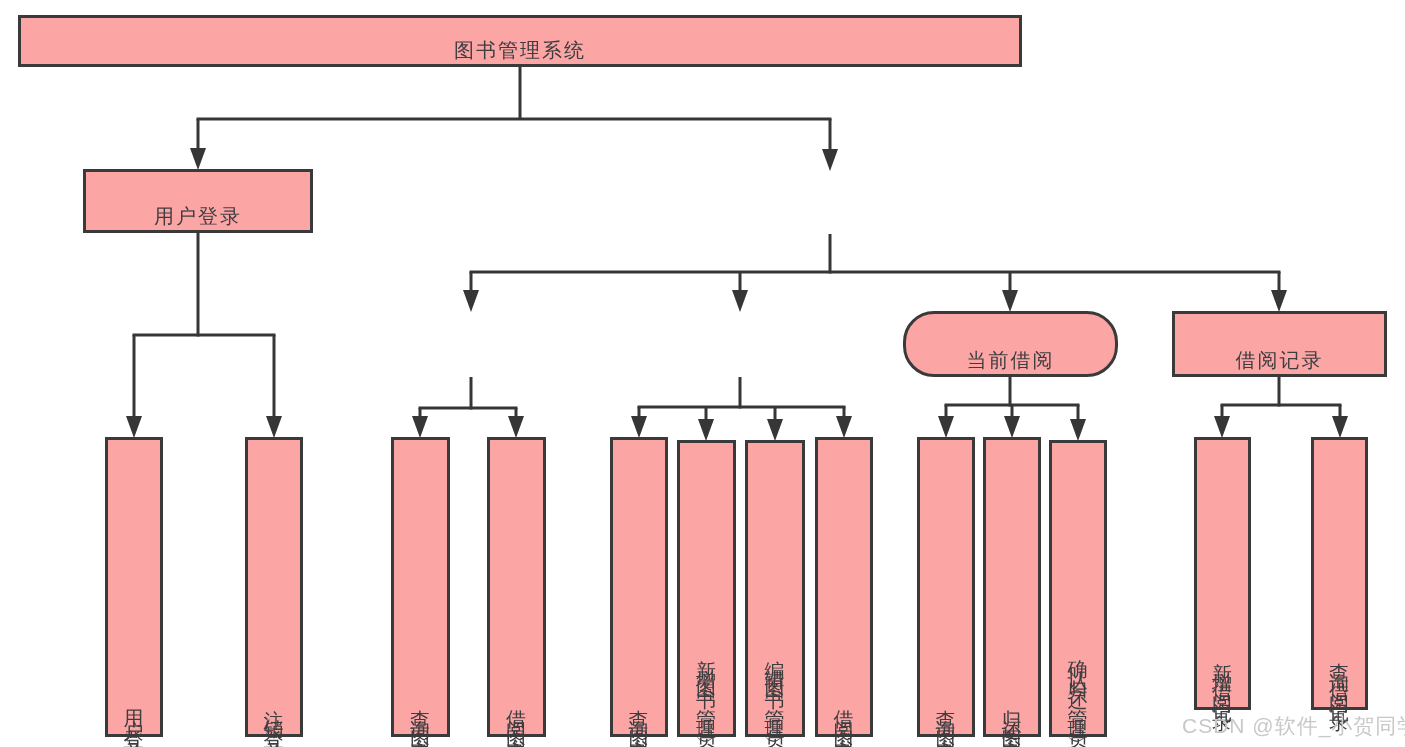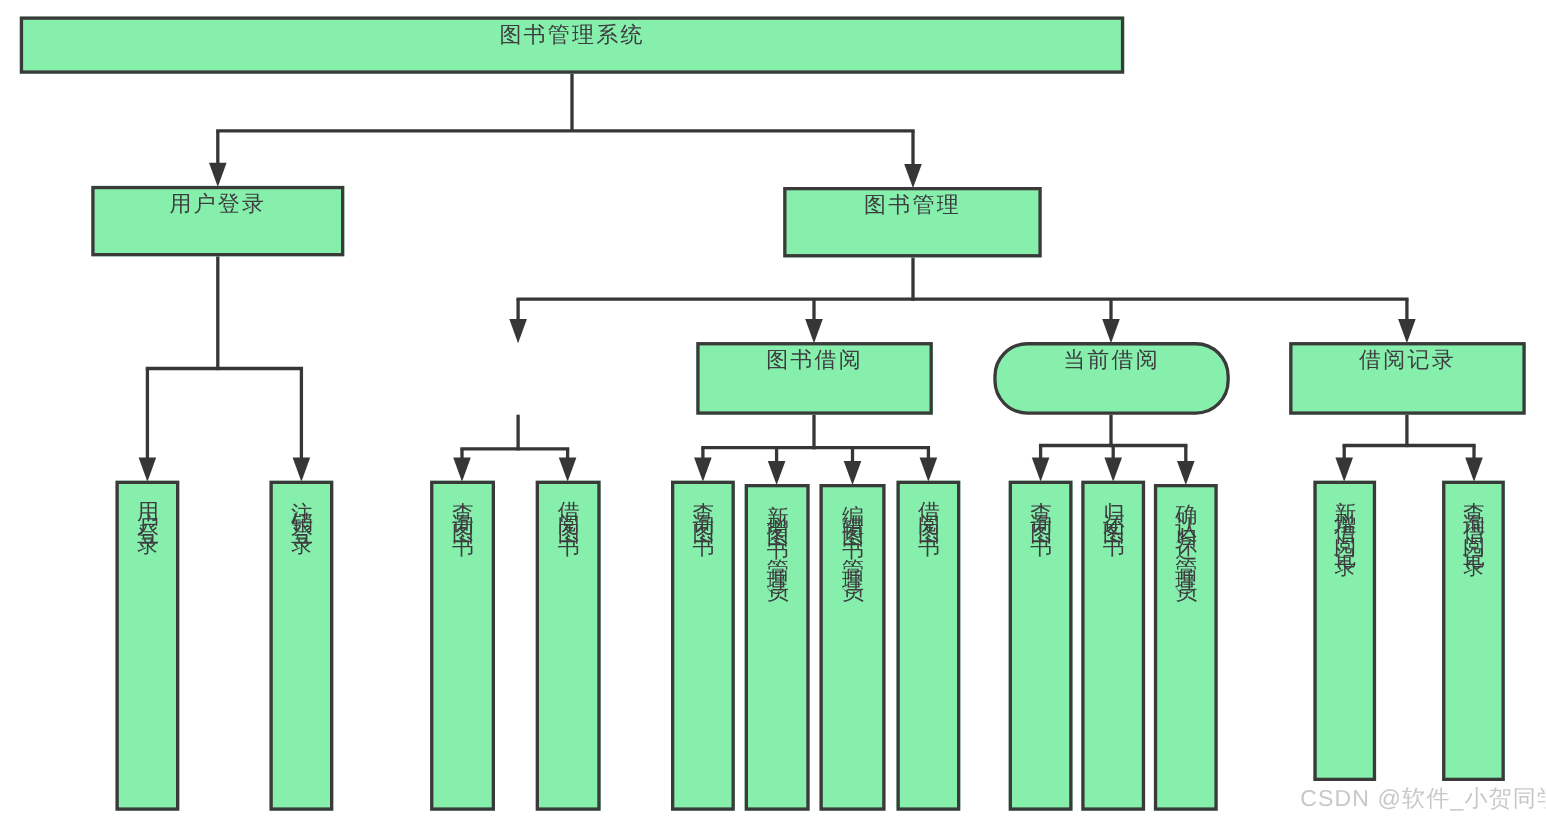--- a/index.html
+++ b/index.html
@@ -30,24 +30,24 @@
     stroke-width: 3;
     fill: none;
   }
   .c-arrow {
     fill: var(--line);
     stroke: none;
   }
 
   .node {
     position: absolute;
-    background: #86efac;
+    background: #fca5a5;
     border: 3px solid #3a3a3a;
     display: flex;
-    align-items: flex-start;
+    align-items: flex-end;
     justify-content: center;
     color: var(--text);
     font-size: 20px;
     letter-spacing: 2px;
     white-space: nowrap;
   }
 
   .node.leaf {
     letter-spacing: 0;
   }
@@ -161,27 +161,21 @@
     <polygon class="c-arrow" points="1332,416 1348,416 1340,438"></polygon>
   </svg>
 
   <div class="node n-root">
     <span>图书管理系统</span>
   </div>
 
   <div class="node n-user-login">
     <span>用户登录</span>
   </div>
-  <div class="node n-book-mgmt">
-    <span>图书管理</span>
-  </div>
-
-  <div class="node n-book-borrow">
-    <span>图书借阅</span>
-  </div>
+
   <div class="node n-current-borrow">
     <span>当前借阅</span>
   </div>
   <div class="node n-borrow-records">
     <span>借阅记录</span>
   </div>
 
   <div class="node leaf n-leaf-user-login">
     <span class="v-label">用户登录</span>
   </div>

